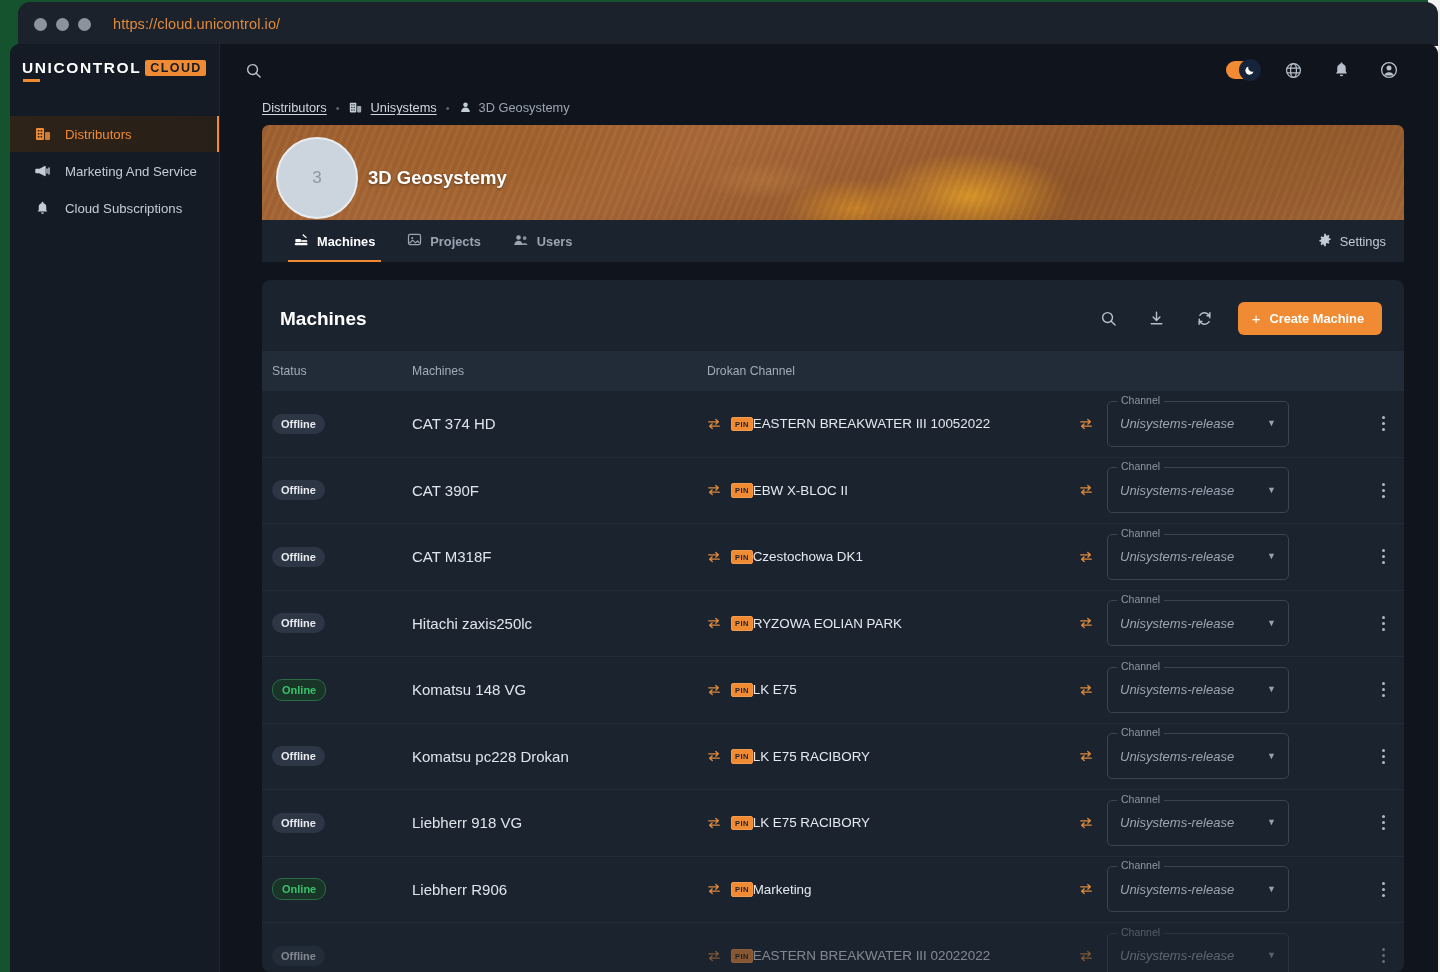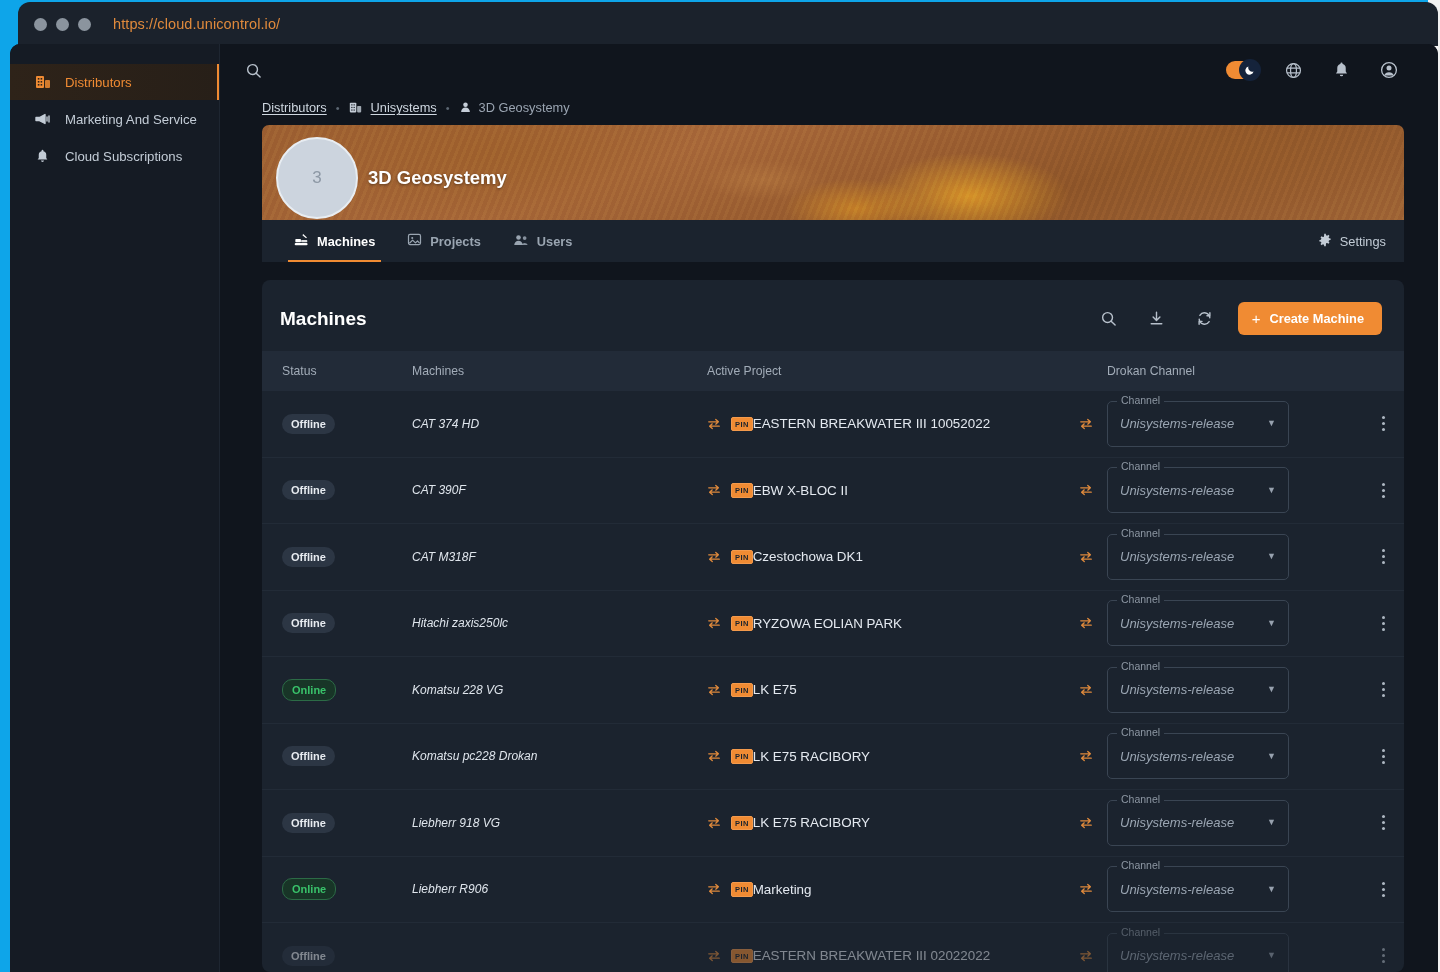--- a/index.html
+++ b/index.html
@@ -5,21 +5,21 @@
   * { box-sizing: border-box; margin: 0; padding: 0; }
   html, body {
     width: 1440px; height: 972px;
     background: #f2f2f2;
     font-family: "Liberation Sans", sans-serif;
     overflow: hidden;
   }
   #root {
     position: relative;
     width: 1428px; height: 972px;
-    background: #0ea5e9;
+    background: #14532d;
   }
 
   
   .browser {
     position: absolute;
     left: 18px; top: 2px;
     width: 1420px; height: 44px;
     background: #1b222c;
     border-radius: 12px 12px 0 0;
     display: flex; align-items: center;
@@ -270,35 +270,35 @@
   .table-body {
     flex: 1;
     overflow: hidden;
     min-height: 0;
   }
   .row {
     display: flex; align-items: center;
     height: 66.5px;
     border-bottom: 1px solid #222b37;
   }
-  .c-status { width: 150px; padding-left: 20px; flex: none; }
+  .c-status { width: 150px; padding-left: 10px; flex: none; }
   .c-machine { width: 295px; padding-left: 0; flex: none; display: flex; align-items: center; }
   .c-project { flex: 1; display: flex; align-items: center; min-width: 0; }
   .c-channel { width: 255px; flex: none; }
   .c-menu { width: 42px; flex: none; display: flex; justify-content: center; }
 
   .badge {
     display: inline-block;
     font-size: 11px; font-weight: 700;
     padding: 4px 9px;
     border-radius: 10px;
   }
   .badge.offline { background: #2c3644; color: #e7ebf0; }
   .badge.online { background: #183527; color: #39c26a; border: 1px solid #2c6b46; }
-  .machine-name { color: #dfe5ec; font-size: 12px; font-style: italic; }
+  .machine-name { color: #dfe5ec; font-size: 15px; }
   .proj-icons { display: flex; align-items: center; gap: 10px; }
   .swap-ico { color: #e08a3c; display: flex; }
   .pin-ico {
     background: #f08b33; color: #1b232e;
     font-size: 7.5px; font-weight: 700; letter-spacing: .4px;
     padding: 3px 3px 2px; border-radius: 2px;
     line-height: 1;
     border: 1px solid #f49a4c;
   }
   .proj-name { color: #e4e9f0; font-size: 13.4px; white-space: nowrap; overflow: hidden; text-overflow: ellipsis; }
@@ -349,20 +349,30 @@
       <span class="dot"></span>
       <span class="dot"></span>
       <span class="dot"></span>
     </div>
     <div class="url">https://cloud.unicontrol.io/</div>
   </div>
 
   <div class="app">
 
     <div class="sidebar">
+      <div class="logo-row">
+        <div class="logo">
+          <div class="logo-main">
+            <span class="logo-word">UNICONTROL</span>
+            <span class="logo-cloud">CLOUD</span>
+          </div>
+          <div class="logo-underscore"></div>
+        </div>
+        <div class="collapse-btn">«</div>
+      </div>
 
       <div class="nav">
         <div class="nav-item active">
           <span class="ico">
             <svg width="16" height="16" viewBox="0 0 16 16" fill="#f08b33">
               <rect x="1" y="2" width="8" height="12" rx="1"></rect>
               <rect x="10" y="6" width="5" height="8" rx="1" opacity=".85"></rect>
               <rect x="2.8" y="4" width="1.6" height="1.6" fill="#2e2319"></rect>
               <rect x="5.6" y="4" width="1.6" height="1.6" fill="#2e2319"></rect>
               <rect x="2.8" y="7" width="1.6" height="1.6" fill="#2e2319"></rect>
@@ -543,21 +553,20 @@
             <button class="create-btn">
               <span class="plus">+</span>
               <span>Create Machine</span>
             </button>
           </div>
         </div>
 
         <div class="table-head">
           <div class="c-status">Status</div>
           <div class="c-machine">Machines</div>
-          <div class="c-project">Active Project</div>
           <div class="c-channel">Drokan Channel</div>
           <div class="c-menu"></div>
         </div>
 
         <div class="table-body" id="table-body">
             <div class="row">
               <div class="c-status"><span class="badge offline">Offline</span></div>
               <div class="c-machine">
                 <span class="machine-name">CAT 374 HD</span>
               </div>
@@ -712,21 +721,21 @@
                 <span class="kebab">
                   <i></i>
                   <i></i>
                   <i></i>
                 </span>
               </div>
             </div>
             <div class="row">
               <div class="c-status"><span class="badge online">Online</span></div>
               <div class="c-machine">
-                <span class="machine-name">Komatsu 228 VG</span>
+                <span class="machine-name">Komatsu 148 VG</span>
               </div>
               <div class="c-project">
                 <span class="proj-icons">
                   <span class="swap-ico">
                     <svg width="14" height="12" viewBox="0 0 16 13" fill="none" stroke="#e08a3c" stroke-width="1.5" stroke-linecap="round" stroke-linejoin="round">
                       <path d="M2 4h11M10 1.3L13 4l-3 2.7"></path>
                       <path d="M14 9H3M6 11.7L3 9l3-2.7"></path>
                     </svg>
                   </span>
                   <span class="pin-ico">PIN</span>

